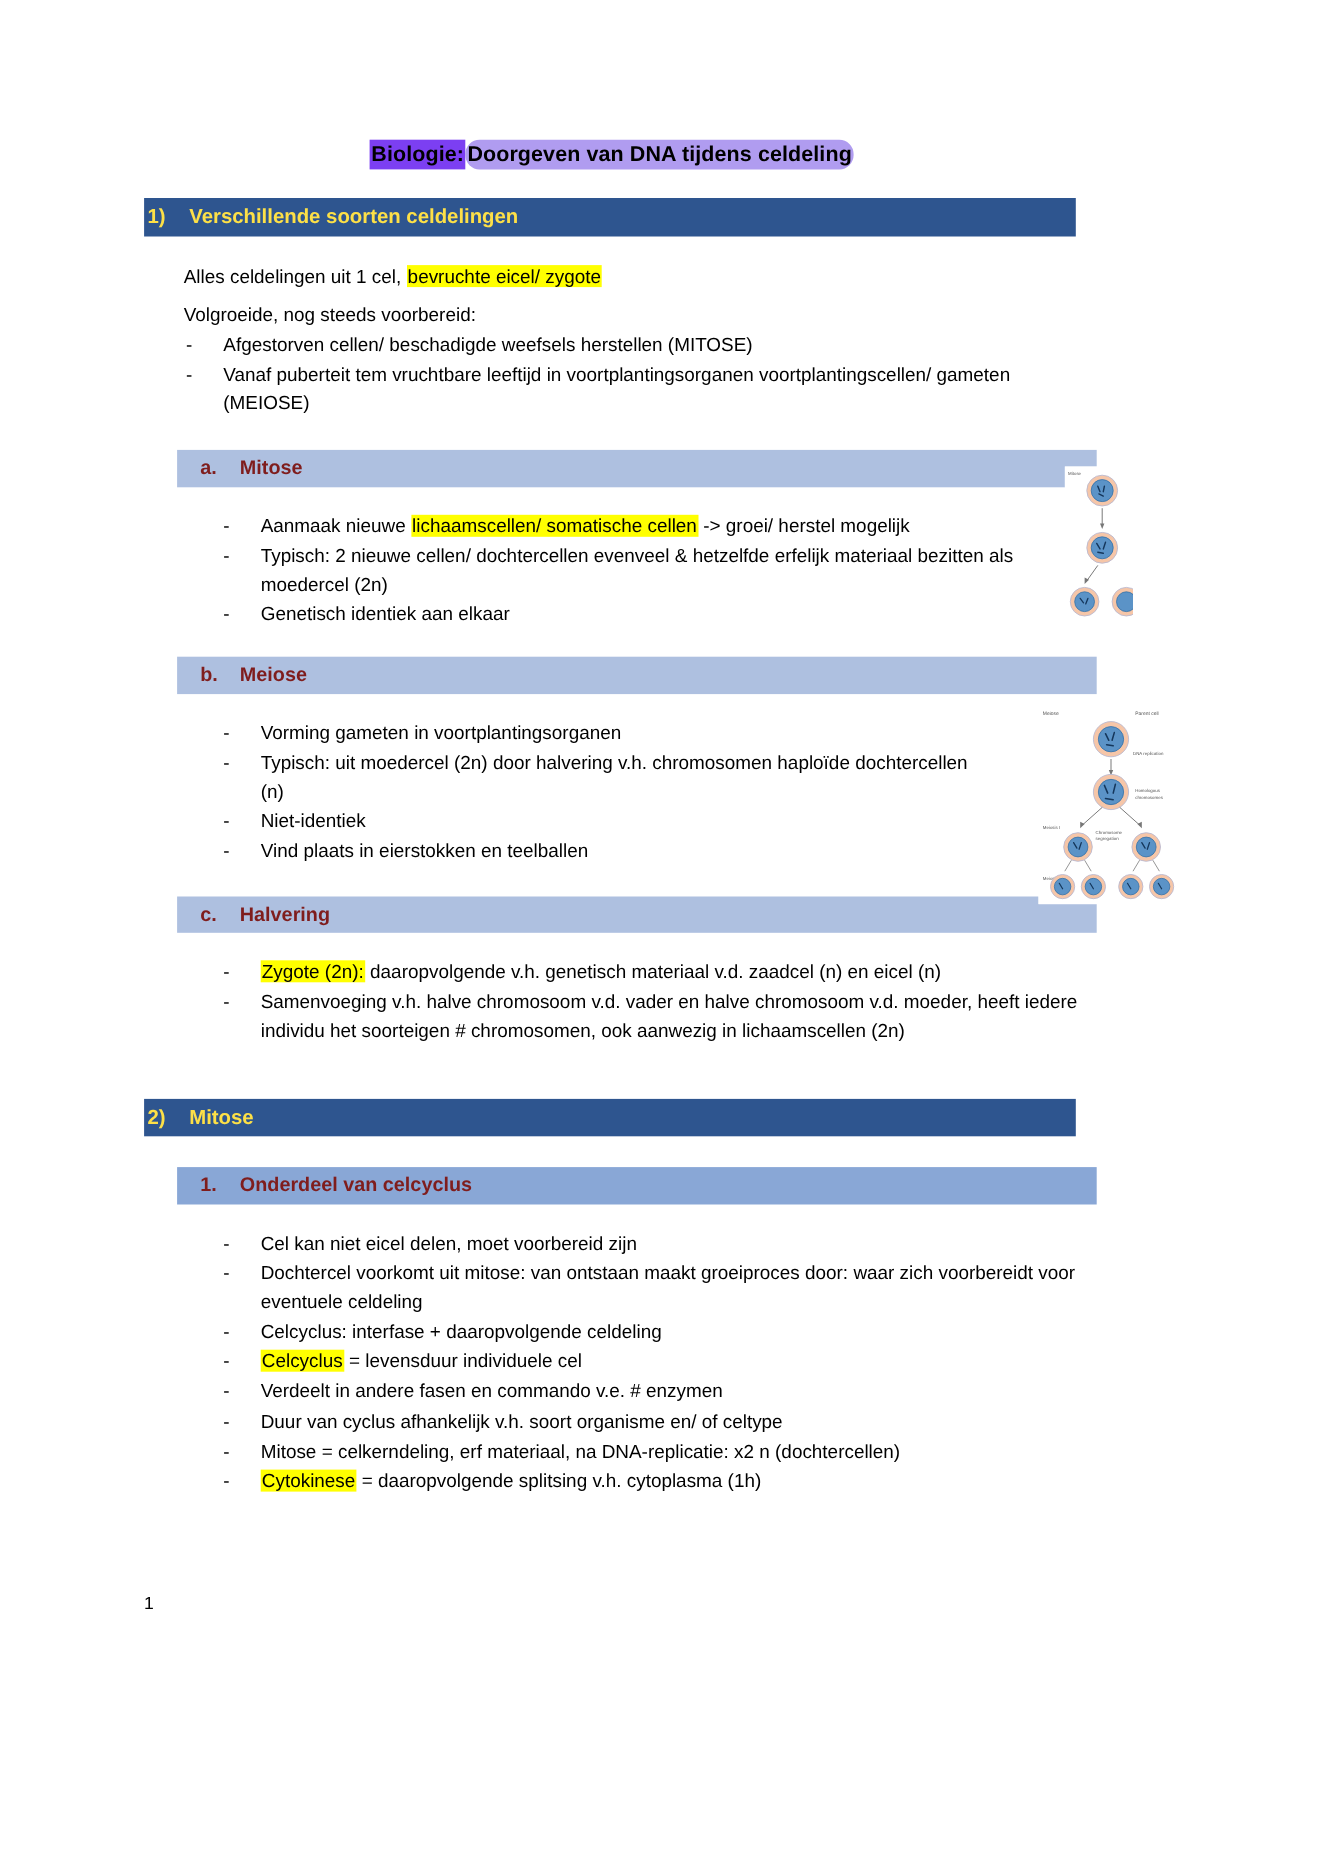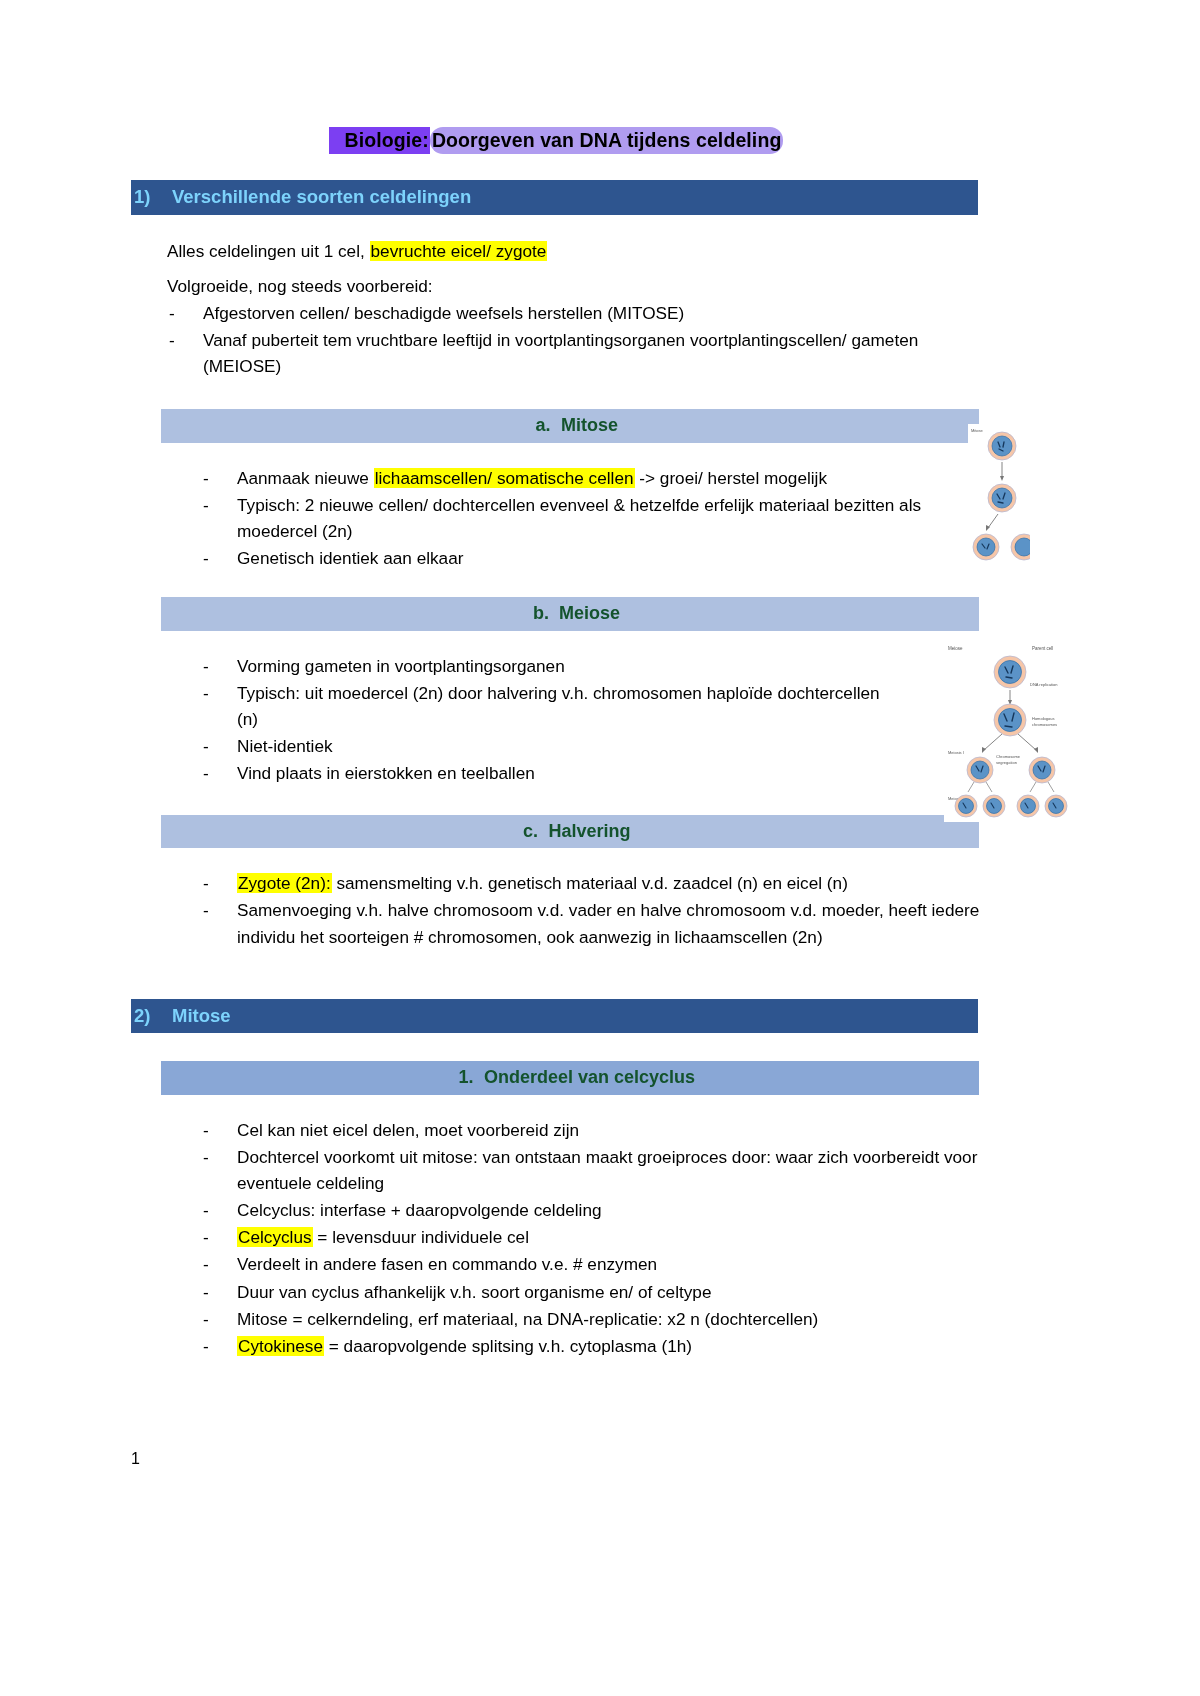--- a/index.html
+++ b/index.html
@@ -28,47 +28,46 @@
 
   
   .doc-title {
     margin-top: 128px;
     text-align: center;
     font-size: 19.5px;
     font-weight: bold;
     letter-spacing: .1px;
     line-height: 1.25;
   }
-  .hl-purple-dark { background: #7c3ff2; padding: 2px 1px 3px 16px; }
+  .hl-purple-dark { background: #7c3ff2; padding: 2px 1px 3px 2px; }
   .hl-purple-light { background: #b09cf0; padding: 2px 2px 3px 2px; border-radius: 13px; }
 
   
   .bar-lvl1 {
     margin-top: 28px;
     background: #2e558f;
-    color: #7dd3fc;
+    color: #fde047;
     font-size: 18.5px;
     font-weight: bold;
     padding: 6px 0 7px 0;
     width: 847px;
     margin-left: 0px;
     line-height: 1.15;
   }
   .bar-lvl1 .num { display: inline-block; width: 38px; padding-left: 3px; }
 
   .bar-lvl2 {
     background: #aec0e0;
-    color: #14532d;
+    color: #7f1d1d;
     font-size: 18px;
     font-weight: bold;
-    padding: 6px 0 7px 0;
+    padding: 6px 0 7px 18px;
     width: 818px;
     margin-left: 30px;
     line-height: 1.15;
-    text-align: center;
   }
   .bar-lvl2.variant-b { background: #89a7d6; }
   .bar-lvl2 .num { display: inline-block; width: 36px; padding-left: 3px; }
 
   
   .para {
     font-size: 17.2px;
     line-height: 1.48;
     margin-left: 36px;
     margin-top: 24px;
@@ -176,21 +175,21 @@
       <li><span class="dash">-</span><span>Vind plaats in eierstokken en teelballen</span></li>
     </ul>
 
     <div style="margin-top:28px;">
       <div class="bar-lvl2">
         <span class="num">c.</span><span>Halvering</span>
       </div>
     </div>
 
     <ul class="dashlist indent-b block-gap">
-      <li><span class="dash">-</span><span class="hl-yellow">Zygote (2n):</span><span> samensmelting v.h. genetisch materiaal v.d. zaadcel (n) en eicel (n)</span></li>
+      <li><span class="dash">-</span><span class="hl-yellow">Zygote (2n):</span><span> daaropvolgende v.h. genetisch materiaal v.d. zaadcel (n) en eicel (n)</span></li>
       <li><span class="dash">-</span><span>Samenvoeging v.h. halve chromosoom v.d. vader en halve chromosoom v.d. moeder, heeft iedere individu het soorteigen # chromosomen, ook aanwezig in lichaamscellen (2n)</span></li>
     </ul>
 
     <div class="bar-lvl1" style="margin-top:49px;">
       <span class="num">2)</span><span>Mitose</span>
     </div>
 
     <div style="margin-top:28px;">
       <div class="bar-lvl2 variant-b">
         <span class="num">1.</span><span>Onderdeel van celcyclus</span>

